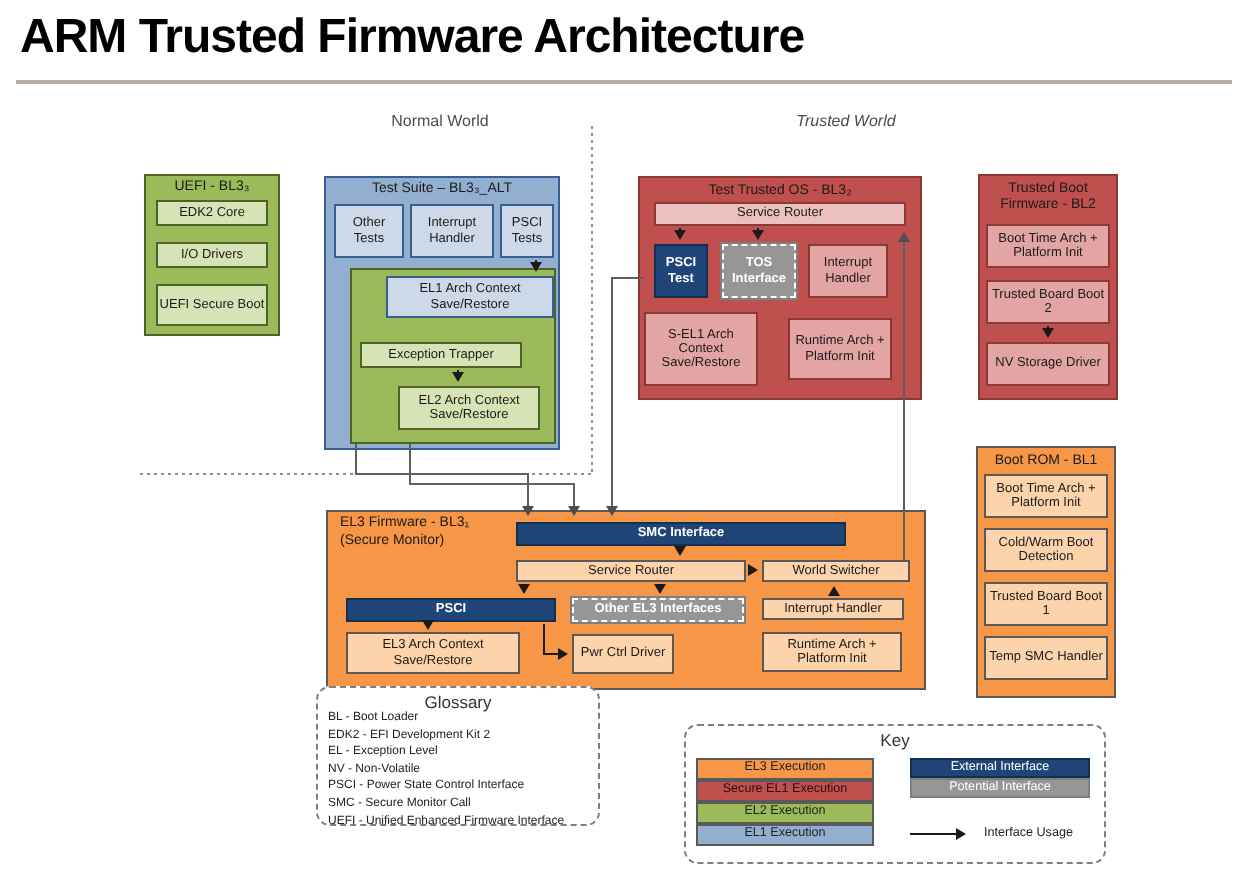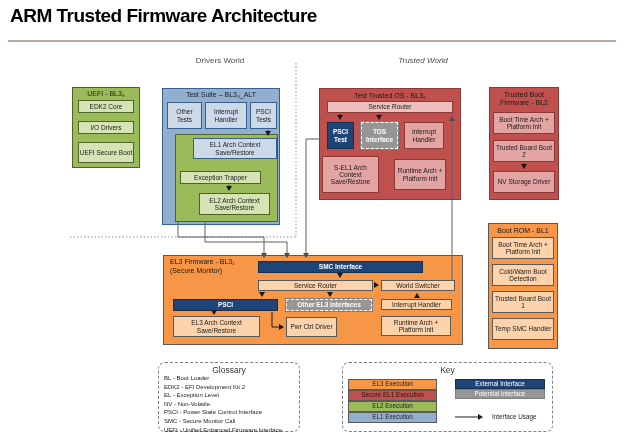--- a/index.html
+++ b/index.html
@@ -1,19 +1,19 @@
 <!DOCTYPE html>
 <html><head>
 <meta charset="utf-8">
 <style>
   html,body{margin:0;padding:0;background:#fff;}
   #stage{position:relative;width:624px;height:443px;background:#ffffff;overflow:hidden;
          font-family:"Liberation Sans",sans-serif;color:#1a1a1a;}
   .abs{position:absolute;box-sizing:border-box;}
-  #title{left:10px;top:5px;font-size:19px;font-weight:bold;color:#000;letter-spacing:-0.5px;}
+  #title{left:10px;top:5px;font-size:24px;font-weight:bold;color:#000;letter-spacing:-0.5px;}
   #rule{left:8px;top:40px;width:608px;height:2px;background:#b5ada5;}
   .world-label{font-size:8px;color:#4d4d4d;text-align:center;width:100px;}
   .box{position:absolute;box-sizing:border-box;border:1px solid #4F6228;display:flex;
        align-items:center;justify-content:center;text-align:center;line-height:1.08;}
   .outer-title{position:absolute;box-sizing:border-box;width:100%;text-align:center;font-size:7px;}
   .lbl{font-size:6.5px;}
   .green-outer{background:#9BBA59;border-color:#4F6228;}
   .green-inner{background:#D6E4B5;border-color:#4F6228;}
   .blue-outer{background:#93AFD0;border-color:#376092;}
   .blue-inner{background:#CDD9E9;border-color:#376092;}
@@ -31,21 +31,21 @@
   svg{position:absolute;left:0;top:0;pointer-events:none;}
 </style>
 </head>
 <body>
 
 <div id="stage">
 
   <div id="title" class="abs">ARM Trusted Firmware Architecture</div>
   <div id="rule" class="abs"></div>
 
-  <div class="abs world-label" style="left:170px;top:56px;">Drivers World</div>
+  <div class="abs world-label" style="left:170px;top:56px;">Normal World</div>
   <div class="abs world-label" style="left:373px;top:56px;font-style:italic;">Trusted World</div>
 
   <div class="box green-outer" style="left:72px;top:87px;width:68px;height:81px;">
     <div class="outer-title" style="top:2px;">UEFI - BL3₃</div>
   </div>
   <div class="box green-inner lbl" style="left:78px;top:100px;width:56px;height:13px;">EDK2 Core</div>
   <div class="box green-inner lbl" style="left:78px;top:121px;width:56px;height:13px;">I/O Drivers</div>
   <div class="box green-inner lbl" style="left:78px;top:142px;width:56px;height:21px;">UEFI Secure Boot</div>
 
   <div class="box blue-outer" style="left:162px;top:88px;width:118px;height:137px;">
@@ -92,21 +92,21 @@
   <div class="box navy lbl" style="left:258px;top:261px;width:165px;height:12px;">SMC Interface</div>
   <div class="box orange-inner lbl" style="left:258px;top:280px;width:115px;height:11px;">Service Router</div>
   <div class="box orange-inner lbl" style="left:381px;top:280px;width:74px;height:11px;">World Switcher</div>
   <div class="box navy lbl" style="left:173px;top:299px;width:105px;height:12px;">PSCI</div>
   <div class="box grayx lbl" style="left:286px;top:299px;width:86px;height:12px;">Other EL3 Interfaces</div>
   <div class="box orange-inner lbl" style="left:381px;top:299px;width:71px;height:11px;">Interrupt Handler</div>
   <div class="box orange-inner lbl" style="left:173px;top:316px;width:87px;height:21px;">EL3 Arch Context Save/Restore</div>
   <div class="box orange-inner lbl" style="left:286px;top:317px;width:51px;height:20px;">Pwr Ctrl Driver</div>
   <div class="box orange-inner lbl" style="left:381px;top:316px;width:70px;height:20px;">Runtime Arch + Platform Init</div>
 
-  <div class="abs dashed-panel" style="left:158px;top:362px;width:142px;height:70px;">
+  <div class="abs dashed-panel" style="left:158px;top:343px;width:142px;height:70px;">
     <div class="panel-title">Glossary</div>
     <div class="abs" style="left:5px;top:11px;">
       <div class="gloss-line">BL - Boot Loader</div>
       <div class="gloss-line">EDK2 - EFI Development Kit 2</div>
       <div class="gloss-line">EL - Exception Level</div>
       <div class="gloss-line">NV - Non-Volatile</div>
       <div class="gloss-line">PSCI - Power State Control Interface</div>
       <div class="gloss-line">SMC - Secure Monitor Call</div>
       <div class="gloss-line">UEFI - Unified Enhanced Firmware Interface</div>
     </div>

